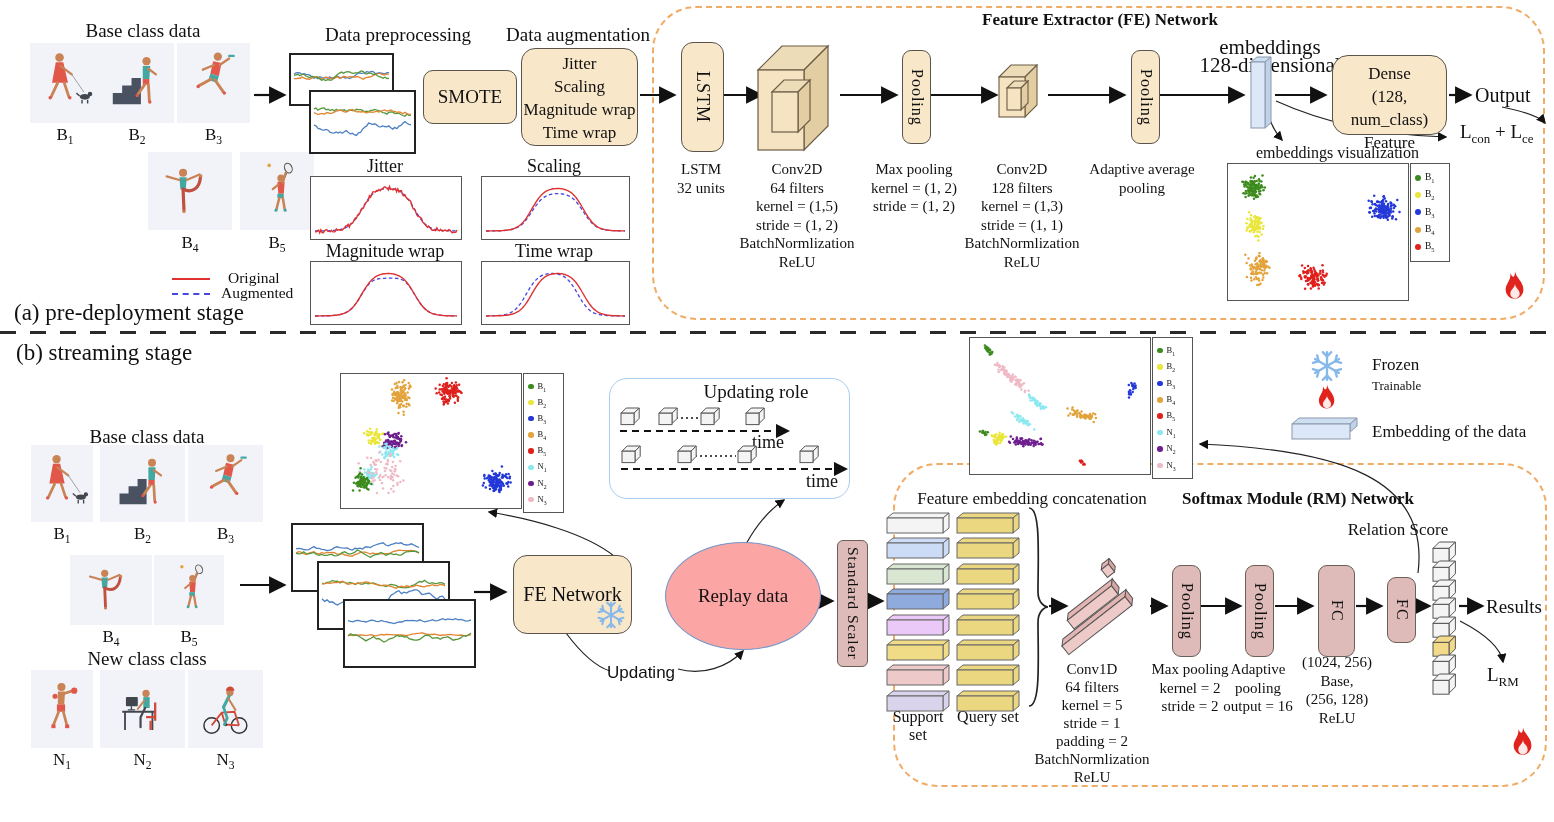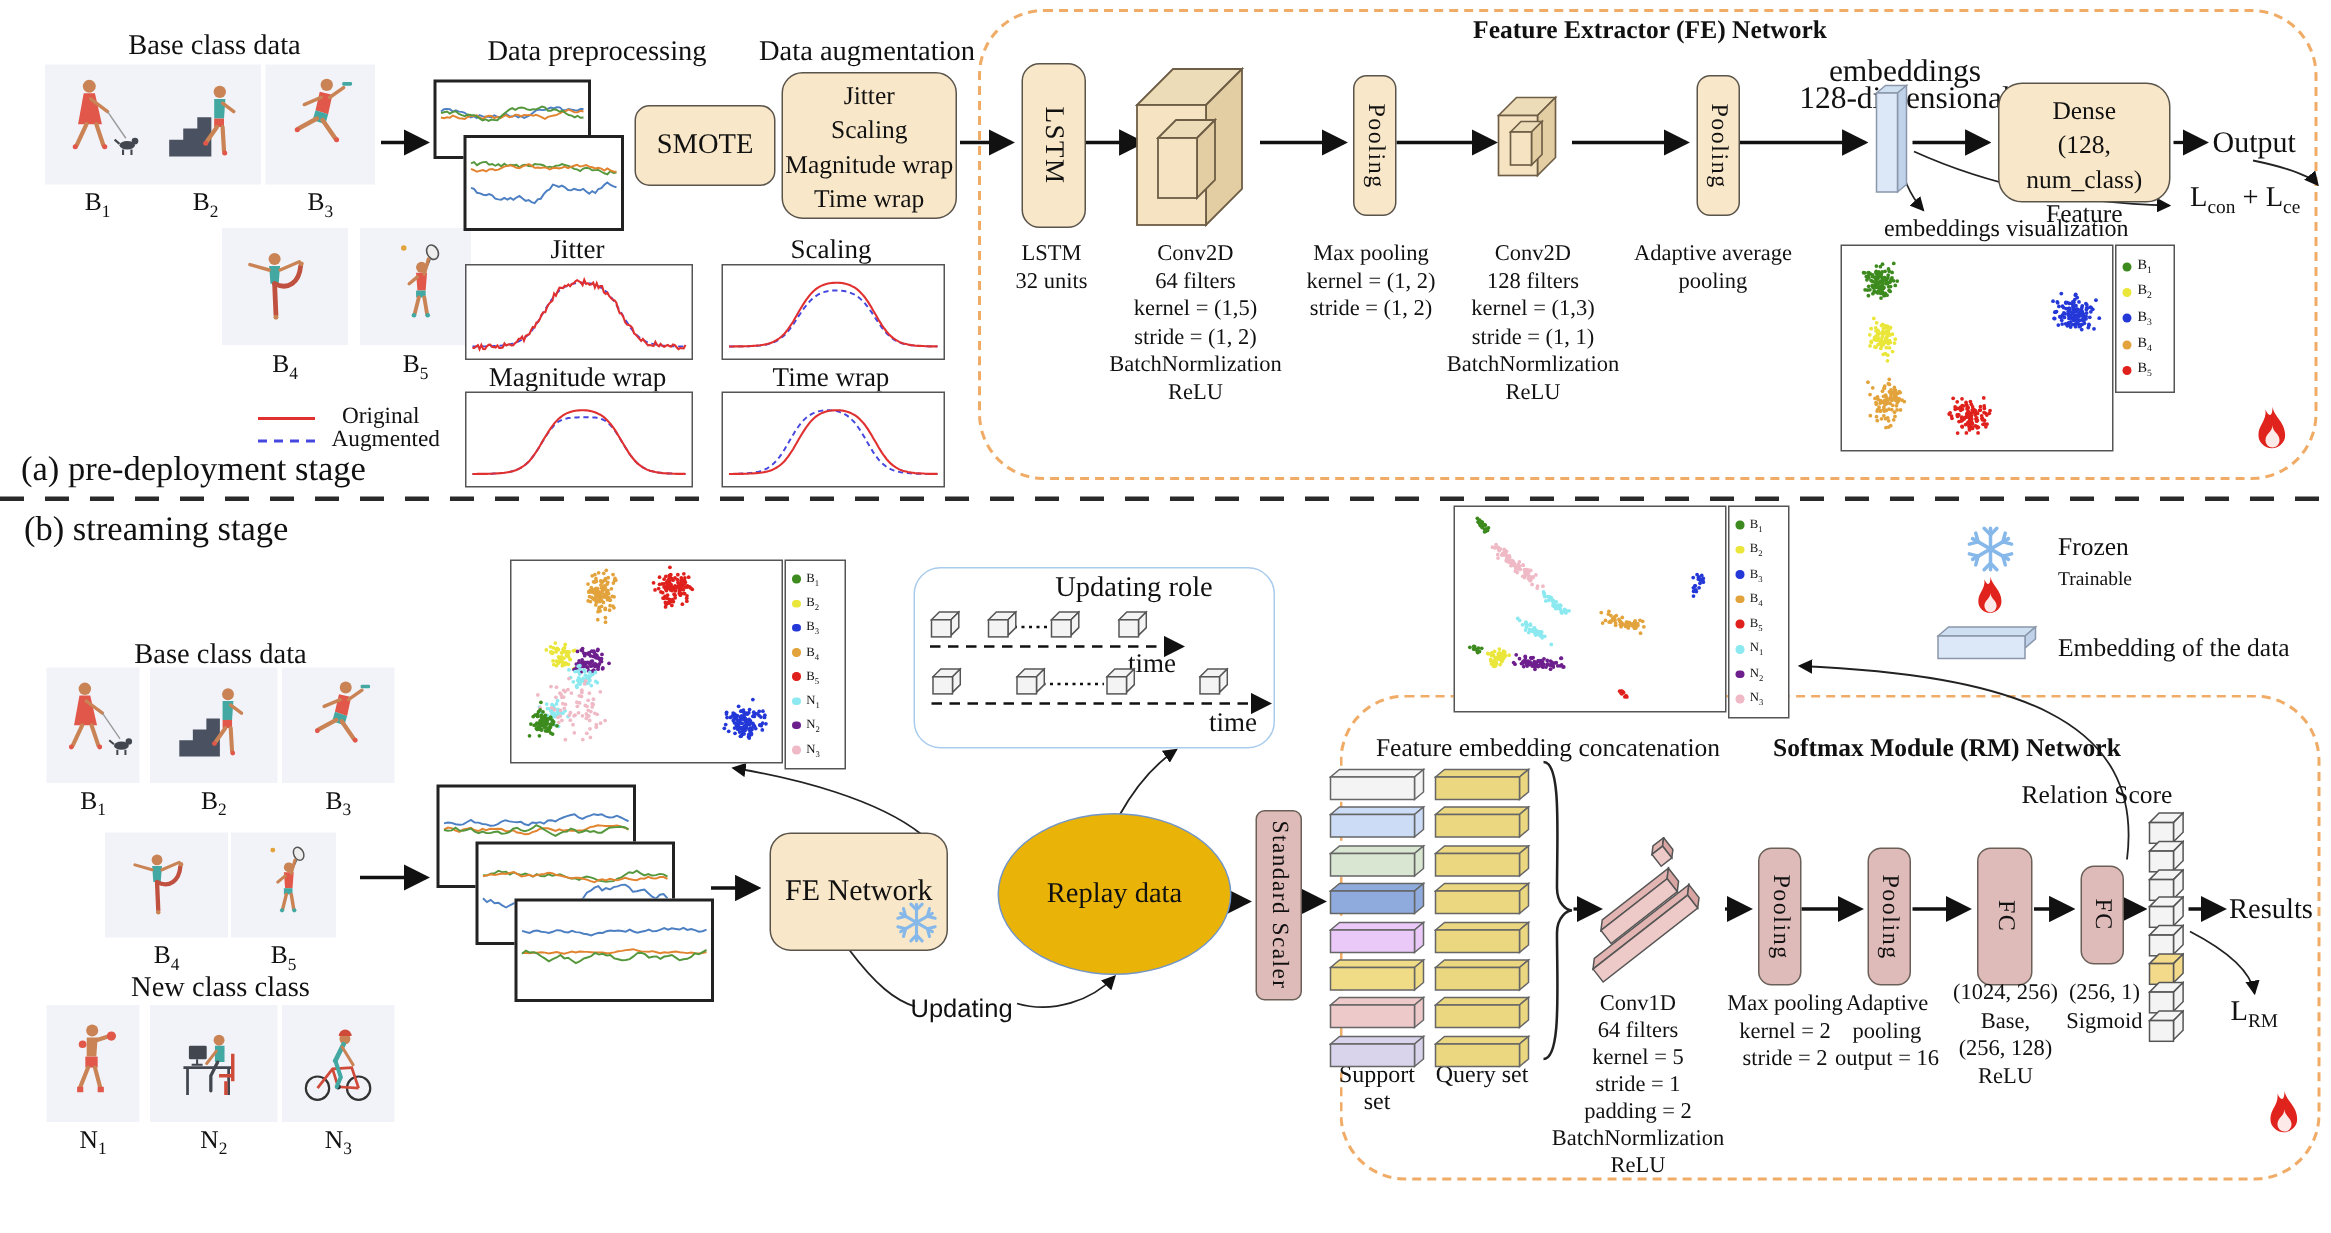--- a/index.html
+++ b/index.html
@@ -205,21 +205,21 @@
             <line x1="0" y1="-9" x2="-4" y2="-13"></line>
             <line x1="0" y1="-9" x2="4" y2="-13"></line>
             <line x1="0" y1="9" x2="-4" y2="13"></line>
             <line x1="0" y1="9" x2="4" y2="13"></line>
           </g>
         </g>
       </svg></div>
 
   <div class="abs" style="left:607px;top:663px;font-size:17px;font-family:'Liberation Sans',sans-serif;z-index:2">Updating</div>
 
-  <div class="abs vbox" style="left:665px;top:542px;width:154px;height:106px;border-radius:50%;background:#eab308;border:1.5px solid #7396c8;z-index:2">
+  <div class="abs vbox" style="left:665px;top:542px;width:154px;height:106px;border-radius:50%;background:#fca5a5;border:1.5px solid #7396c8;z-index:2">
     <span style="font-size:19px">Replay data</span>
   </div>
 
   <div class="abs mauve vbox" style="left:837px;top:540px;width:29px;height:125px;border-radius:6px;z-index:2">
     <span class="vtext" style="font-size:15.5px">Standard Scaler</span>
   </div>
 
   <div class="abs ctr" style="left:917px;top:489px;width:230px;font-size:17px;z-index:2">Feature embedding concatenation</div>
   <div class="abs ctr bold" style="left:1178px;top:489px;width:240px;font-size:17px;z-index:2">Softmax Module (RM) Network</div>
 
@@ -537,24 +537,20 @@
     <div class="abs cap" style="left: 1173px; top: 660px; width: 170px; z-index: 2;">
       <div>Adaptive</div>
       <div>pooling</div>
       <div>output = 16</div>
     </div>
     <div class="abs cap" style="left: 1252px; top: 653px; width: 170px; z-index: 2;">
       <div>(1024, 256)</div>
       <div>Base,</div>
       <div>(256, 128)</div>
       <div>ReLU</div>
-    </div>
-    <div class="abs cap" style="left: 1318px; top: 653px; width: 170px; z-index: 2;">
-      <div>(256, 1)</div>
-      <div>Sigmoid</div>
     </div>
     <div class="abs chartbox" style="left: 1227px; top: 163px; width: 180px; height: 136px; z-index: 4;"><svg width="180" height="136">
         <circle cx="18.9" cy="18.6" r="1.25" fill="#3d8b1e"></circle>
         <circle cx="17.6" cy="33.1" r="1.25" fill="#3d8b1e"></circle>
         <circle cx="28.7" cy="16.9" r="1.25" fill="#3d8b1e"></circle>
         <circle cx="31.5" cy="16.9" r="1.25" fill="#3d8b1e"></circle>
         <circle cx="17.0" cy="29.4" r="1.25" fill="#3d8b1e"></circle>
         <circle cx="22.3" cy="21.5" r="1.25" fill="#3d8b1e"></circle>
         <circle cx="17.5" cy="19.9" r="1.25" fill="#3d8b1e"></circle>
         <circle cx="28.0" cy="21.9" r="1.25" fill="#3d8b1e"></circle>

